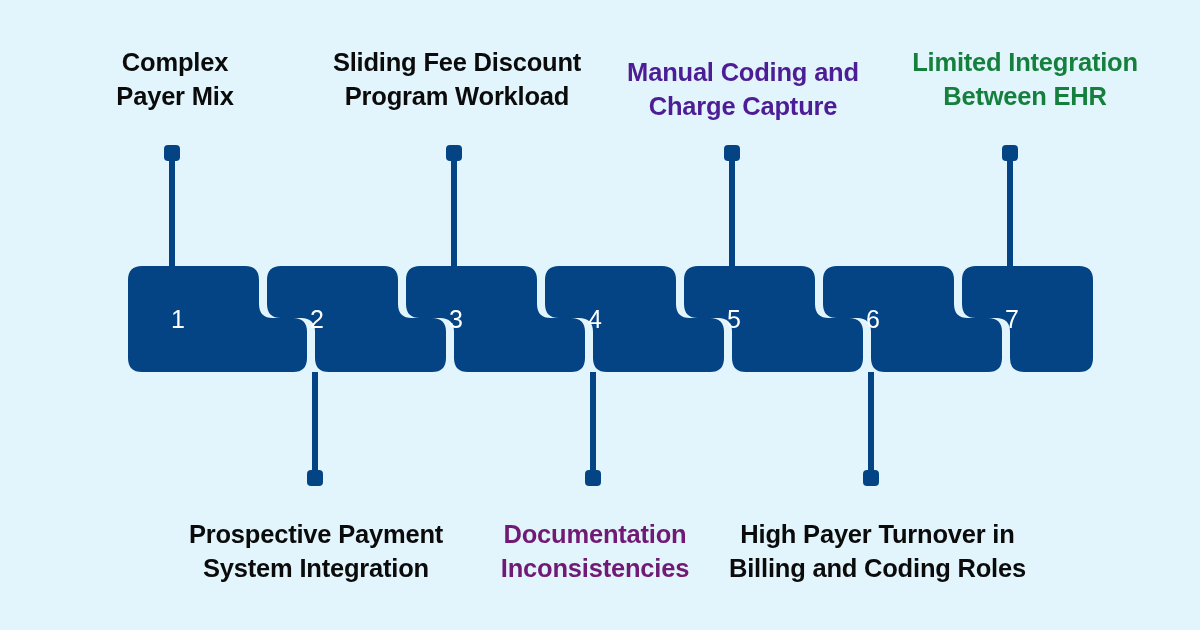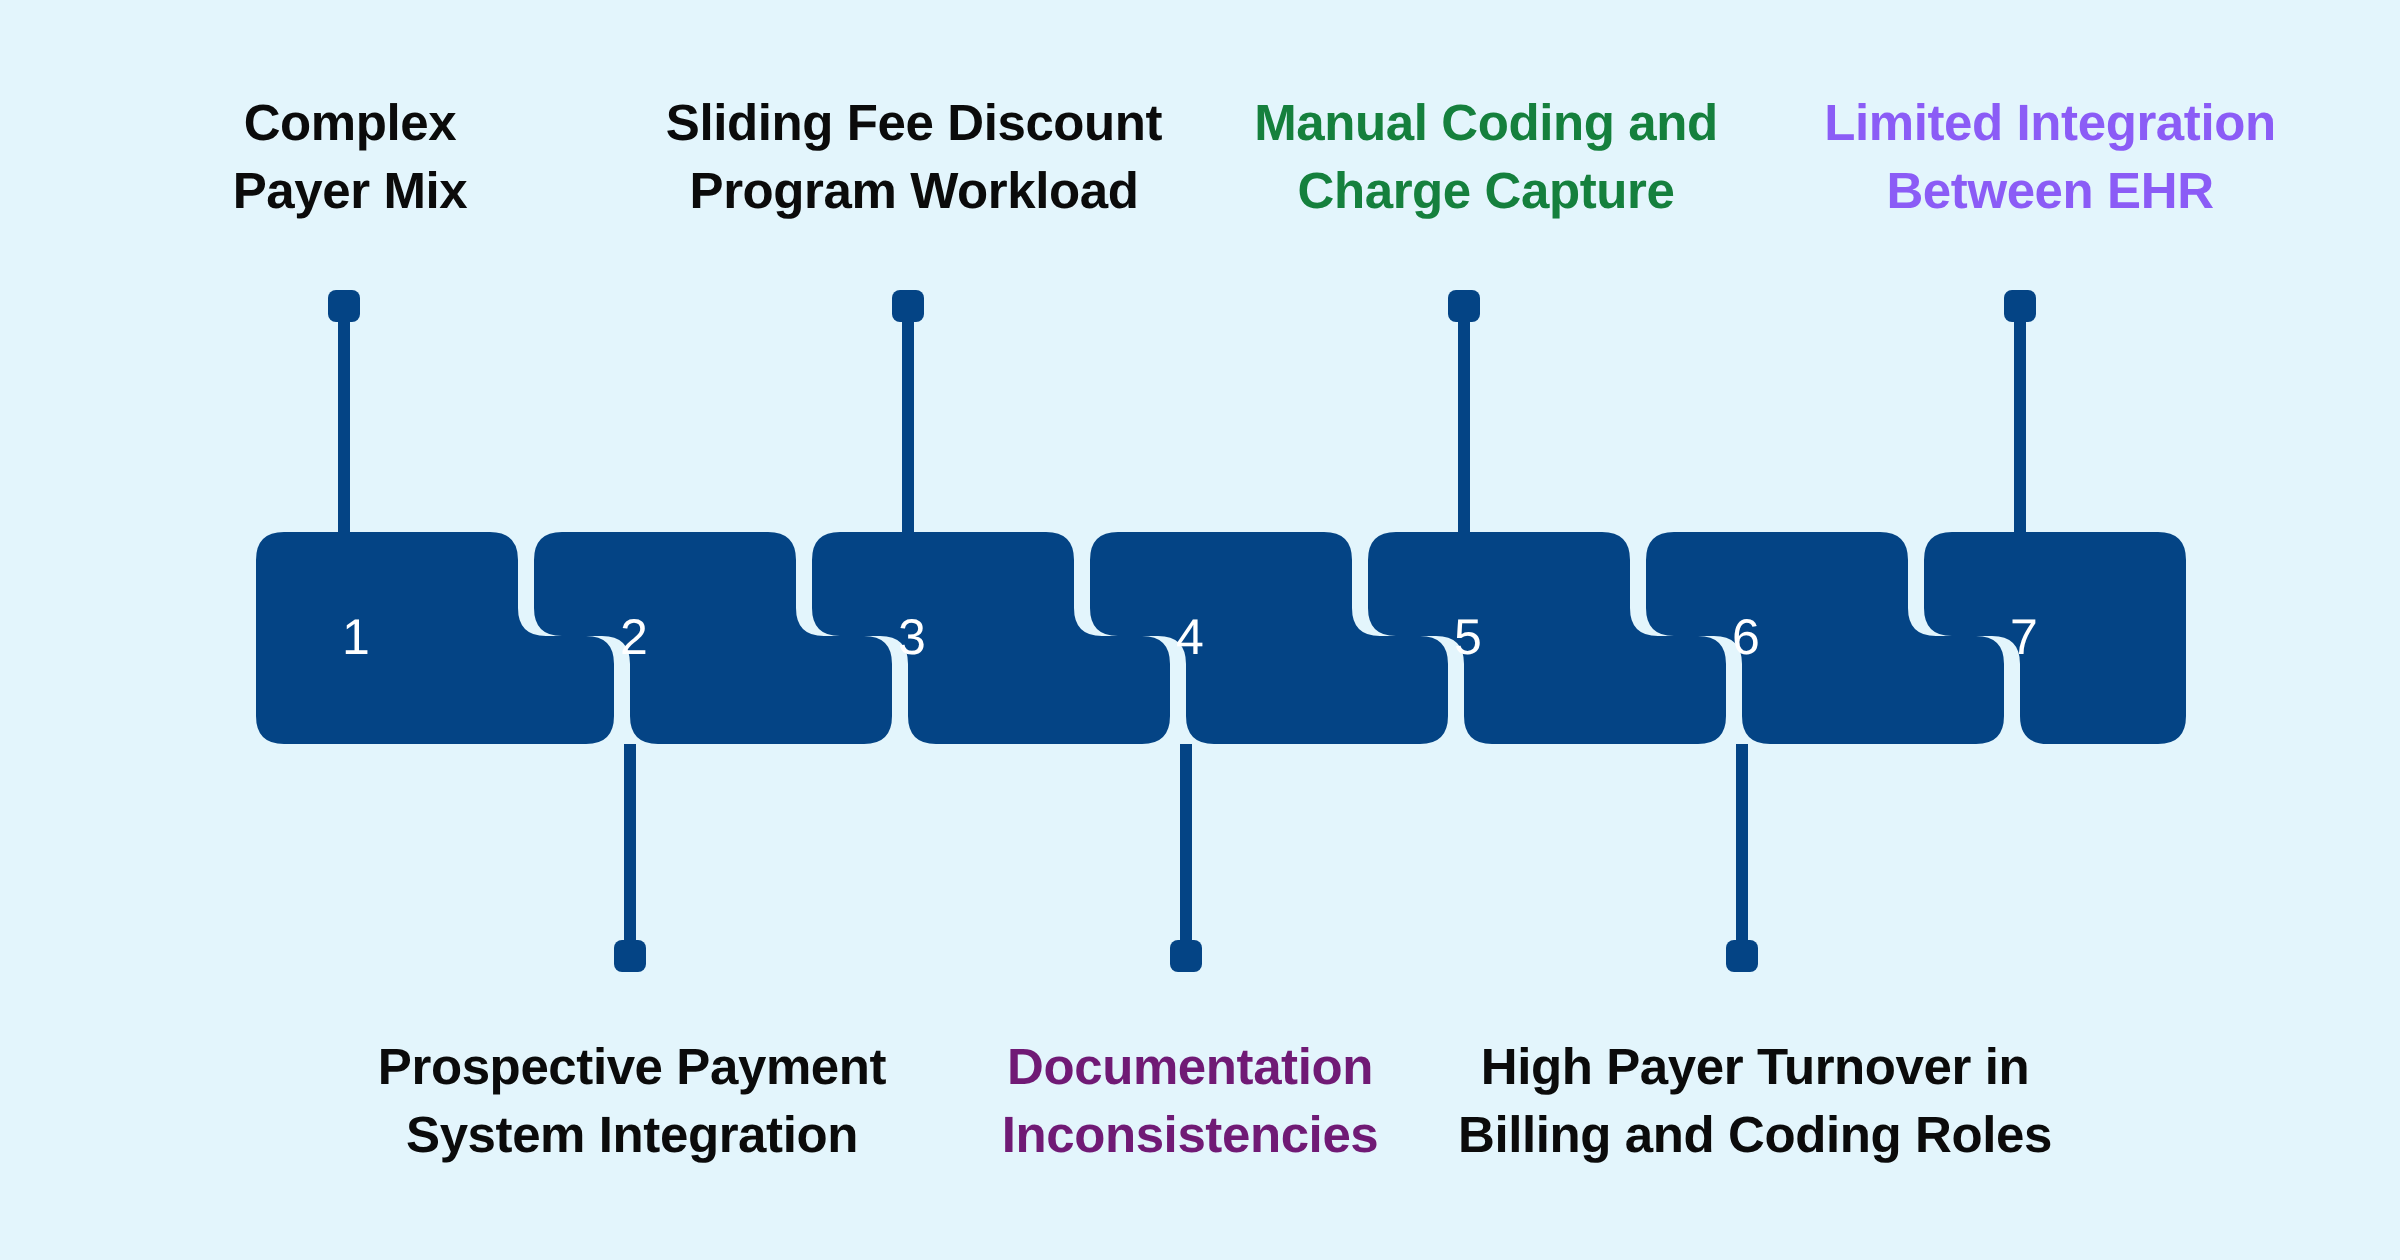--- a/index.html
+++ b/index.html
@@ -83,25 +83,25 @@
 
   <div id="labels-layer">
       <div class="label top" style="left: 60px; top: 46px; width: 230px; color: rgb(11, 11, 11);">Complex
 Payer Mix</div>
       <div class="label bottom" style="left: 155px; top: 518px; width: 322px; color: rgb(11, 11, 11);">Prospective Payment
 System Integration</div>
       <div class="label top" style="left: 318px; top: 46px; width: 278px; color: rgb(11, 11, 11); text-align: center;">Sliding Fee Discount
 Program Workload</div>
       <div class="label bottom" style="left: 475px; top: 518px; width: 240px; color: #701a75;">Documentation
 Inconsistencies</div>
-      <div class="label top" style="left: 603px; top: 46px; width: 280px; color: #15803d;">Manual Coding and
+      <div class="label top" style="left: 603px; top: 56px; width: 280px; color: #4c1d95;">Manual Coding and
 Charge Capture</div>
       <div class="label bottom" style="left: 715px; top: 518px; width: 325px; color: rgb(11, 11, 11);">High Payer Turnover in
 Billing and Coding Roles</div>
-      <div class="label top" style="left: 900px; top: 46px; width: 250px; color: #8b5cf6;">Limited Integration
+      <div class="label top" style="left: 900px; top: 46px; width: 250px; color: #15803d;">Limited Integration
 Between EHR</div>
     </div>
   <div id="numbers-layer">
       <div class="seg-num" style="left: 128px; top: 307px; width: 100px; color: rgb(255, 255, 255);">1</div>
       <div class="seg-num" style="left: 267px; top: 307px; width: 100px; color: rgb(255, 255, 255);">2</div>
       <div class="seg-num" style="left: 406px; top: 307px; width: 100px; color: rgb(255, 255, 255);">3</div>
       <div class="seg-num" style="left: 545px; top: 307px; width: 100px; color: rgb(255, 255, 255);">4</div>
       <div class="seg-num" style="left: 684px; top: 307px; width: 100px; color: rgb(255, 255, 255);">5</div>
       <div class="seg-num" style="left: 823px; top: 307px; width: 100px; color: rgb(255, 255, 255);">6</div>
       <div class="seg-num" style="left: 962px; top: 307px; width: 100px; color: rgb(255, 255, 255);">7</div>

